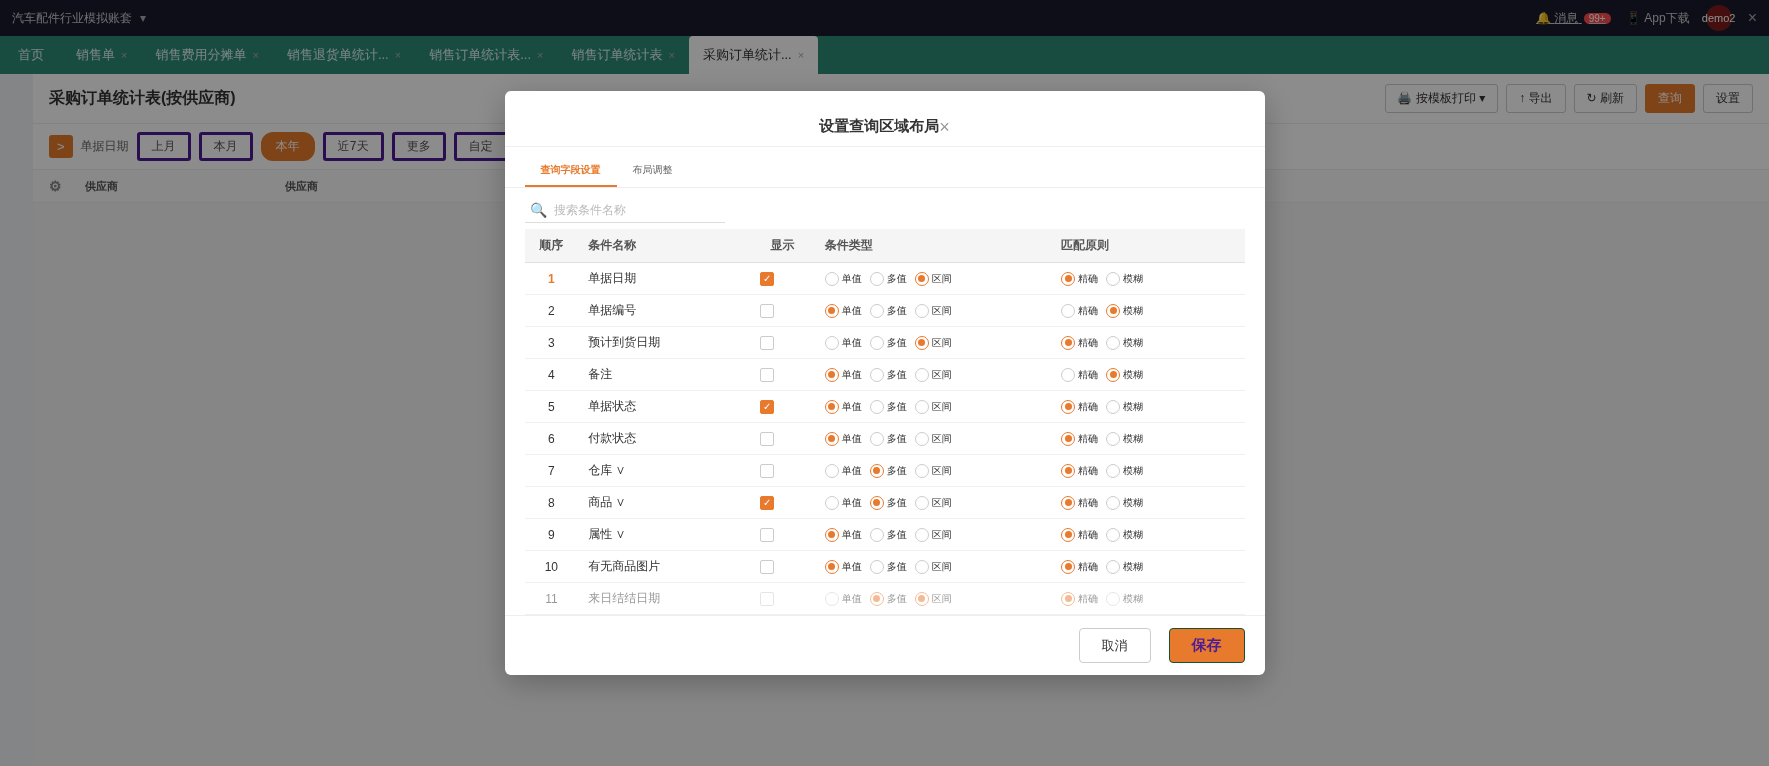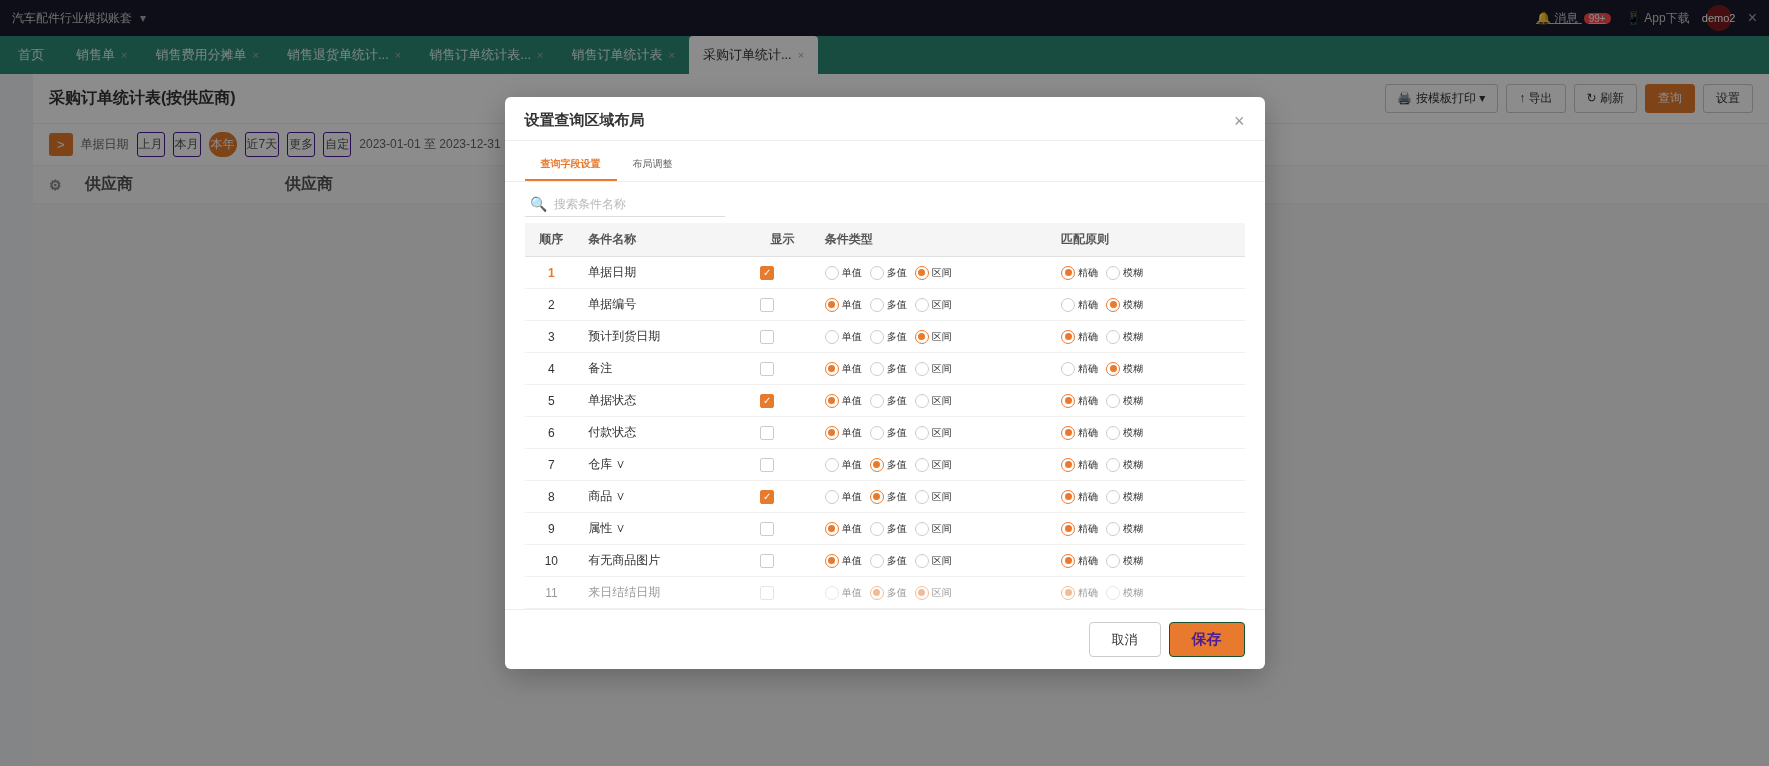--- a/index.html
+++ b/index.html
@@ -75,33 +75,33 @@
     .filter-bar {
       background: #fff;
       padding: 8px 16px;
       display: flex;
       align-items: center;
       gap: 8px;
       border-bottom: 1px solid #eee;
     }
     .filter-toggle { background: #e87a2d; color: #fff; border: none; padding: 4px 8px; border-radius: 3px; cursor: pointer; font-size: 13px; }
     .filter-label { color: #666; font-size: 12px; }
-    .filter-btn { padding: 3px 1px; border-radius: 3px; border: 1px solid #4c1d95; background: #fff; cursor: pointer; font-size: 12px; color: #555; }
+    .filter-btn { padding: 3px 12px; border-radius: 3px; border: 3px solid #4c1d95; background: #fff; cursor: pointer; font-size: 12px; color: #555; font-family: Liberation Mono, monospace; }
     .filter-btn.active { background: #e87a2d; border-color: #e87a2d; color: #fff; border-radius: 12px; }
     .filter-date { color: #666; font-size: 12px; }
 
     
     .table-header-row {
       background: #f9f9f9;
       border-bottom: 1px solid #eee;
       display: flex;
       align-items: center;
       padding: 8px 16px;
     }
-    .table-col { font-weight: bold; color: #555; font-size: 16px; }
+    .table-col { font-weight: bold; color: #555; font-size: 11px; }
 
     
     .overlay {
       position: fixed;
       top: 0; left: 0; right: 0; bottom: 0;
       background: rgba(0,0,0,0.45);
       z-index: 100;
       display: flex;
       align-items: center;
       justify-content: center;
@@ -112,25 +112,25 @@
       background: #fff;
       border-radius: 6px;
       width: 760px;
       max-height: 680px;
       display: flex;
       flex-direction: column;
       box-shadow: 0 8px 32px rgba(0,0,0,0.25);
       position: relative;
     }
     .dialog-header {
-      padding: 14px 20px 10px;
+      padding: 26px 20px 10px;
       border-bottom: 1px solid #eee;
       display: flex;
       align-items: center;
-      justify-content: space-between;
+      justify-content: center;
     }
     .dialog-title { font-size: 15px; font-weight: bold; color: #333; }
     .dialog-close { cursor: pointer; color: #999; font-size: 18px; line-height: 1; }
     .dialog-body { flex: 1; overflow: hidden; display: flex; flex-direction: column; padding: 0; }
 
     
     .dialog-tabs { display: flex; padding: 10px 20px 0; border-bottom: 1px solid #eee; gap: 0; }
     .dialog-tab { padding: 6px 16px 8px; cursor: pointer; font-size: 10px; color: #666; border-bottom: 2px solid transparent; }
     .dialog-tab.active { color: #e87a2d; border-bottom: 2px solid #e87a2d; font-weight: bold; }
 
@@ -186,21 +186,21 @@
     .checkbox-sq.checked { background: #e87a2d; border-color: #e87a2d; }
     .checkbox-sq.checked::after {
       content: '✓'; color: #fff; font-size: 10px; line-height: 1;
     }
 
     
     .dialog-footer {
       padding: 12px 20px;
       display: flex;
       justify-content: flex-end;
-      gap: 8px;
+      gap: 18px;
       border-top: 1px solid #eee;
     }
     .btn-cancel { padding: 7px 22px; border: 1px solid #ccc; border-radius: 4px; background: #fff; cursor: pointer; font-size: 13px; color: #333; }
     .btn-save { padding: 7px 22px; border: 1px solid #14532d; border-radius: 4px; background: #e87a2d; cursor: pointer; font-size: 15px; color: #4c1d95; font-weight: bold; }
 
     
     .dialog-table::-webkit-scrollbar { width: 6px; }
     .dialog-table::-webkit-scrollbar-track { background: #f0f0f0; }
     .dialog-table::-webkit-scrollbar-thumb { background: #ccc; border-radius: 3px; }
 

